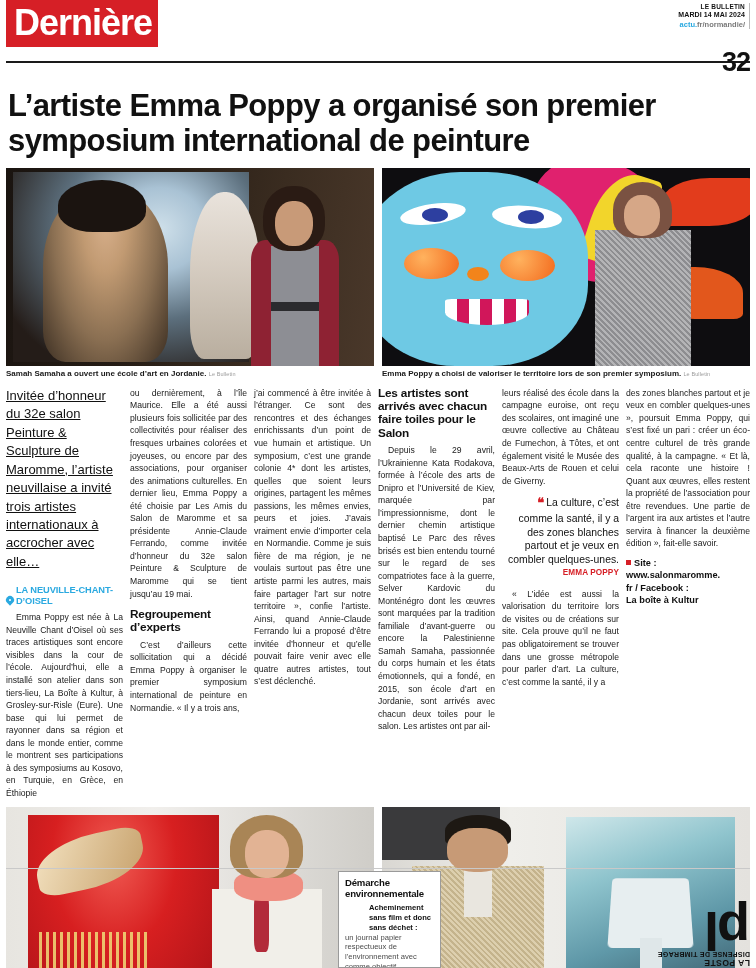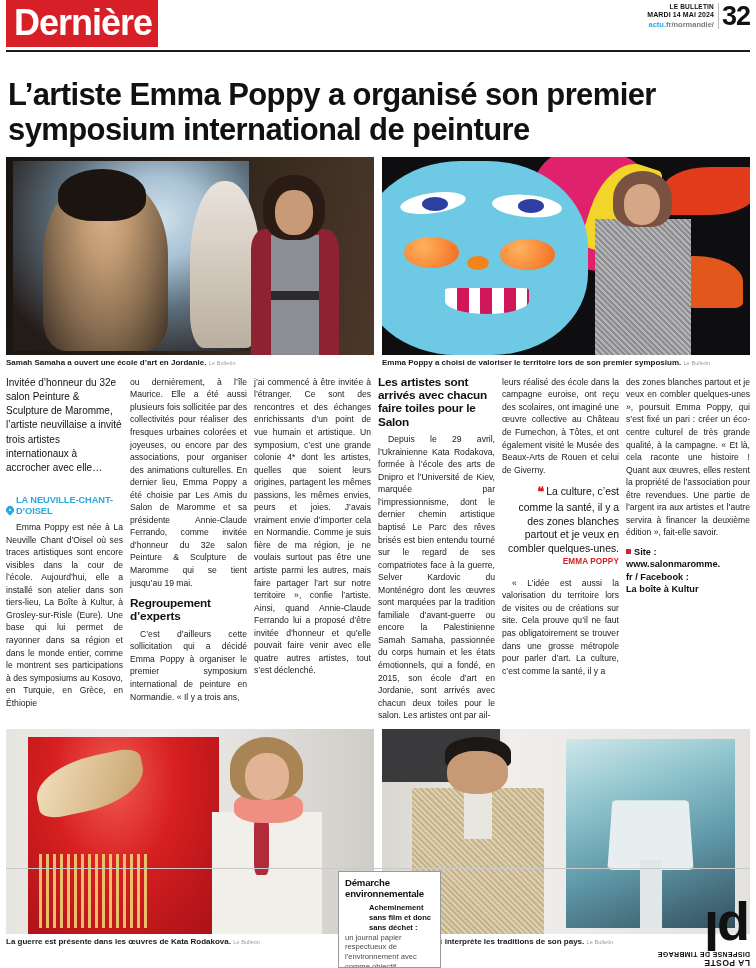--- a/index.html
+++ b/index.html
@@ -11,21 +11,21 @@
     width: 756px; height: 968px;
     position: relative;
     font-family: "Liberation Sans", sans-serif;
     color: #111;
     overflow: hidden;
   }
 
   
   .masthead {
     position: relative;
-    height: 52px;
+    height: 63px;
     border-bottom: 2px solid #1a1a1a;
     margin: 0 6px;
   }
   .kicker-box {
     position: absolute;
     left: 0; top: 0;
     width: 152px; height: 47px;
     background: #d61f26;
   }
   .kicker-text {
@@ -35,21 +35,22 @@
     font-weight: bold;
     color: #ffffff;
     letter-spacing: -1px;
     font-family: "Liberation Sans", sans-serif;
   }
   .masthead-right {
     position: absolute;
     right: 0; top: 3px;
     display: flex;
     align-items: flex-end;
-    gap: 3px;
+    gap: 21px;
+    flex-direction: column;
   }
   .masthead-meta {
     text-align: right;
     border-right: 1px solid #bbb;
     padding-right: 4px;
     line-height: 1.25;
   }
   .m-brand { font-size: 6.5px; font-weight: bold; letter-spacing: .2px; color:#111; }
   .m-date  { font-size: 7px; font-weight: bold; letter-spacing: .1px; color:#111; }
   .m-site  { font-size: 7.5px; font-weight: bold; color:#111; }
@@ -107,25 +108,26 @@
   }
   .col {
     width: 124px;
     padding-right: 7px;
     position: relative;
   }
   .col + .col { border-left: 0px; padding-left: 0px; }
   .col:last-child { padding-right: 0; }
 
   .chapo {
-    font-size: 10px;
+    font-size: 13px;
     line-height: 1.42;
     color: #111;
     font-family: "Liberation Sans", sans-serif;
-    margin-bottom: 20px;
+    margin-bottom: 14px;
+    text-decoration: underline;
   }
 
   .locality {
     display: flex;
     align-items: flex-end;
     gap: 2px;
     font-size: 9.3px;
     font-weight: bold;
     color: #2aa9e0;
     line-height: 1.18;

